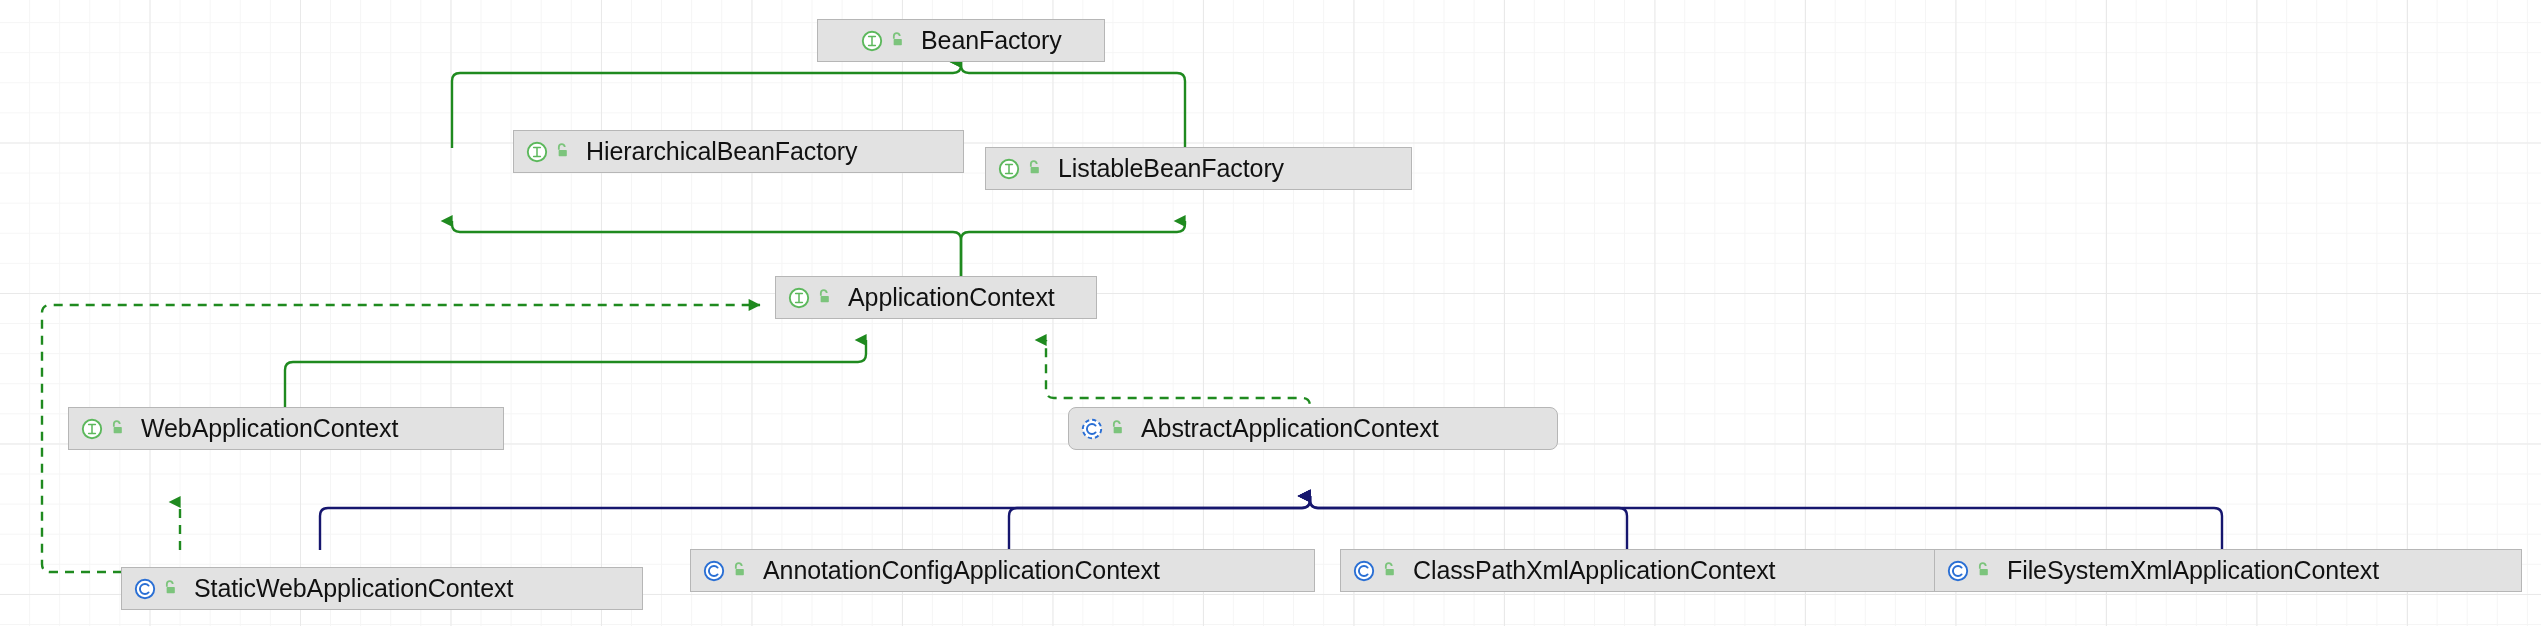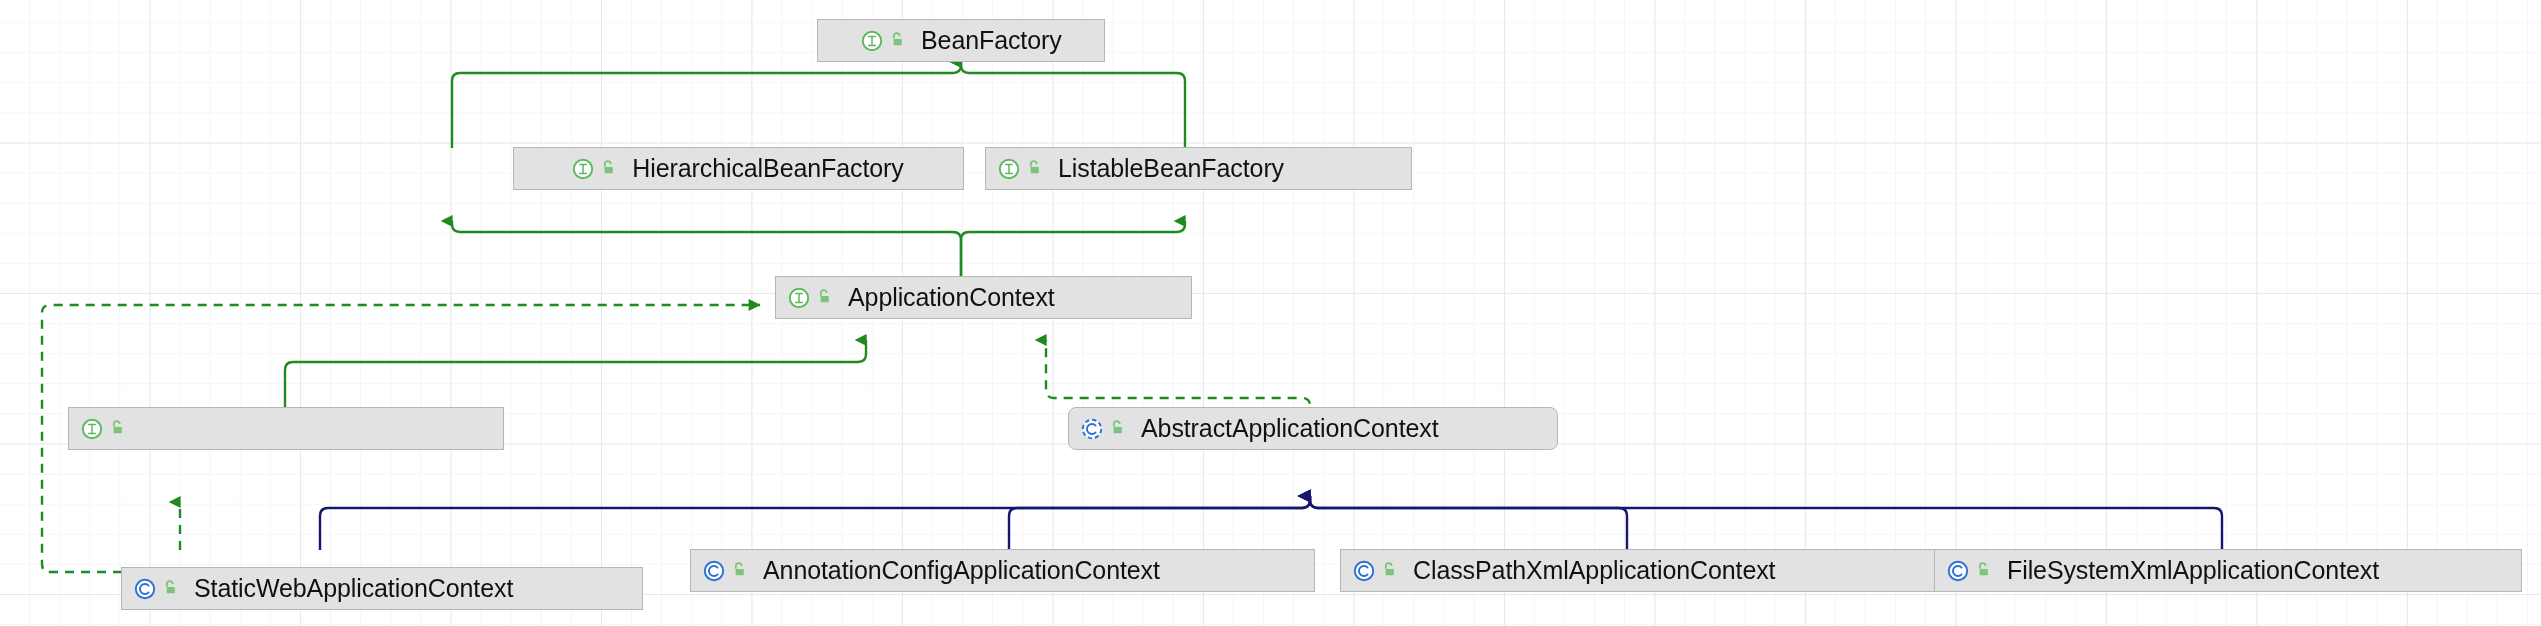--- a/index.html
+++ b/index.html
@@ -126,21 +126,21 @@
         <path d="M8.6 7.6 H15.4 M12 7.6 V16.4 M8.6 16.4 H15.4" stroke="#5cb85c" stroke-width="1.5" fill="none" stroke-linecap="round"></path>
       </svg>
       <svg class="lock-icon" viewBox="0 0 20 20">
         <path d="M7.2 9.2 V6.4 a3.1 3.1 0 0 1 6.2 0" fill="none" stroke="#7cc47c" stroke-width="1.9"></path>
         <rect x="7.0" y="9.4" width="8.6" height="6.6" rx="0.8" fill="#7cc47c"></rect>
       </svg>
     </span>
     <span class="node-label">BeanFactory</span>
   </div>
 
-  <div class="uml-node" style="left:513px; top:147px; width:451px;justify-content:center;">
+  <div class="uml-node" style="left:513px; top:130px; width:451px;">
     <span class="node-icons">
       <svg class="type-icon" viewBox="0 0 24 24">
         <circle cx="12" cy="12" r="9.2" fill="#ffffff" stroke="#5cb85c" stroke-width="1.9"></circle>
         <path d="M8.6 7.6 H15.4 M12 7.6 V16.4 M8.6 16.4 H15.4" stroke="#5cb85c" stroke-width="1.5" fill="none" stroke-linecap="round"></path>
       </svg>
       <svg class="lock-icon" viewBox="0 0 20 20">
         <path d="M7.2 9.2 V6.4 a3.1 3.1 0 0 1 6.2 0" fill="none" stroke="#7cc47c" stroke-width="1.9"></path>
         <rect x="7.0" y="9.4" width="8.6" height="6.6" rx="0.8" fill="#7cc47c"></rect>
       </svg>
     </span>
@@ -154,21 +154,21 @@
         <path d="M8.6 7.6 H15.4 M12 7.6 V16.4 M8.6 16.4 H15.4" stroke="#5cb85c" stroke-width="1.5" fill="none" stroke-linecap="round"></path>
       </svg>
       <svg class="lock-icon" viewBox="0 0 20 20">
         <path d="M7.2 9.2 V6.4 a3.1 3.1 0 0 1 6.2 0" fill="none" stroke="#7cc47c" stroke-width="1.9"></path>
         <rect x="7.0" y="9.4" width="8.6" height="6.6" rx="0.8" fill="#7cc47c"></rect>
       </svg>
     </span>
     <span class="node-label">ListableBeanFactory</span>
   </div>
 
-  <div class="uml-node" style="left:775px; top:276px; width:417px;">
+  <div class="uml-node" style="left:775px; top:276px; width:322px;">
     <span class="node-icons">
       <svg class="type-icon" viewBox="0 0 24 24">
         <circle cx="12" cy="12" r="9.2" fill="#ffffff" stroke="#5cb85c" stroke-width="1.9"></circle>
         <path d="M8.6 7.6 H15.4 M12 7.6 V16.4 M8.6 16.4 H15.4" stroke="#5cb85c" stroke-width="1.5" fill="none" stroke-linecap="round"></path>
       </svg>
       <svg class="lock-icon" viewBox="0 0 20 20">
         <path d="M7.2 9.2 V6.4 a3.1 3.1 0 0 1 6.2 0" fill="none" stroke="#7cc47c" stroke-width="1.9"></path>
         <rect x="7.0" y="9.4" width="8.6" height="6.6" rx="0.8" fill="#7cc47c"></rect>
       </svg>
     </span>
@@ -179,20 +179,21 @@
     <span class="node-icons">
       <svg class="type-icon" viewBox="0 0 24 24">
         <circle cx="12" cy="12" r="9.2" fill="#ffffff" stroke="#5cb85c" stroke-width="1.9"></circle>
         <path d="M8.6 7.6 H15.4 M12 7.6 V16.4 M8.6 16.4 H15.4" stroke="#5cb85c" stroke-width="1.5" fill="none" stroke-linecap="round"></path>
       </svg>
       <svg class="lock-icon" viewBox="0 0 20 20">
         <path d="M7.2 9.2 V6.4 a3.1 3.1 0 0 1 6.2 0" fill="none" stroke="#7cc47c" stroke-width="1.9"></path>
         <rect x="7.0" y="9.4" width="8.6" height="6.6" rx="0.8" fill="#7cc47c"></rect>
       </svg>
     </span>
+    <span class="node-label">WebApplicationContext</span>
   </div>
 
   <div class="uml-node" style="left:1068px; top:407px; width:490px;border-radius:8px;">
     <span class="node-icons">
       <svg class="type-icon" viewBox="0 0 24 24">
         <circle cx="12" cy="12" r="9.2" fill="#ffffff" stroke="#2a6fd4" stroke-width="1.9" stroke-dasharray="4.2 3.0"></circle>
         <path d="M15.6 8.6 a5.0 5.0 0 1 0 0 6.8" fill="none" stroke="#2a6fd4" stroke-width="1.9" stroke-linecap="round"></path>
       </svg>
       <svg class="lock-icon" viewBox="0 0 20 20">
         <path d="M7.2 9.2 V6.4 a3.1 3.1 0 0 1 6.2 0" fill="none" stroke="#7cc47c" stroke-width="1.9"></path>

